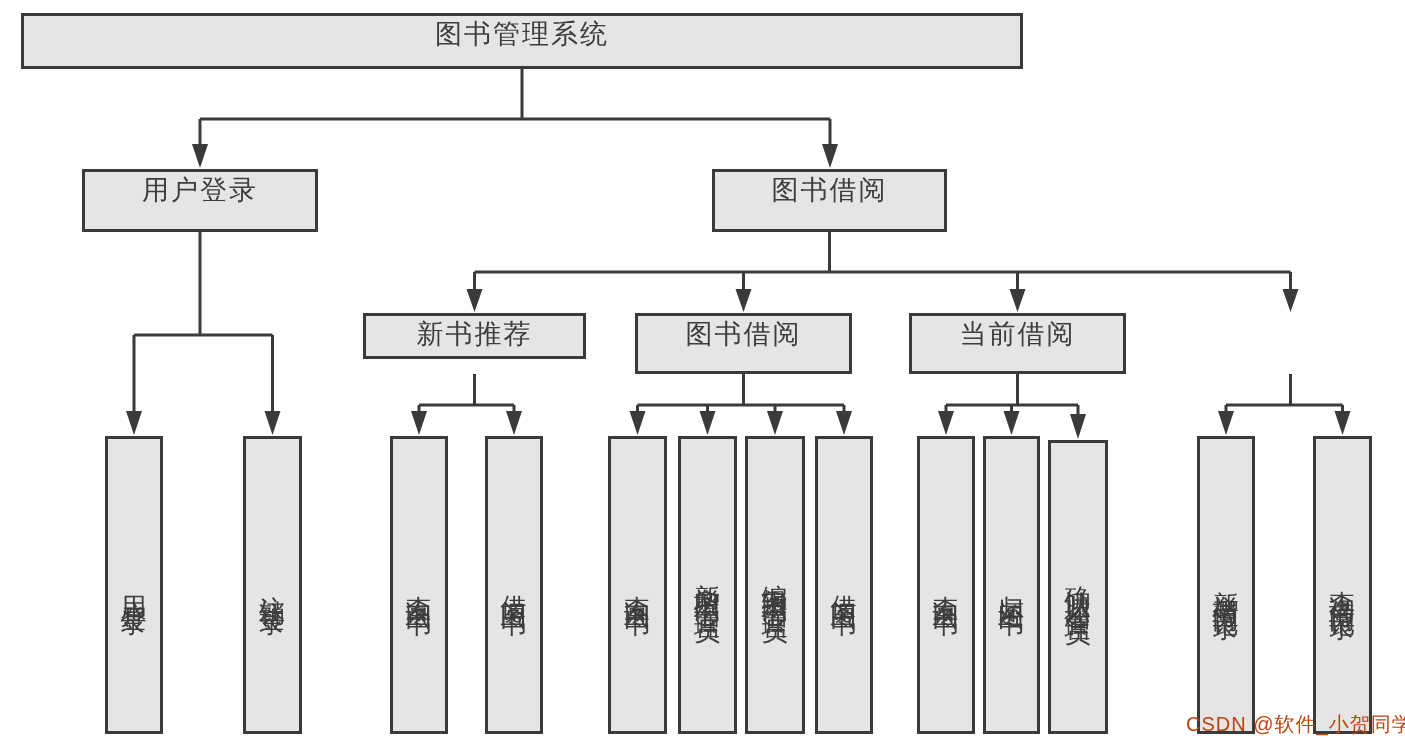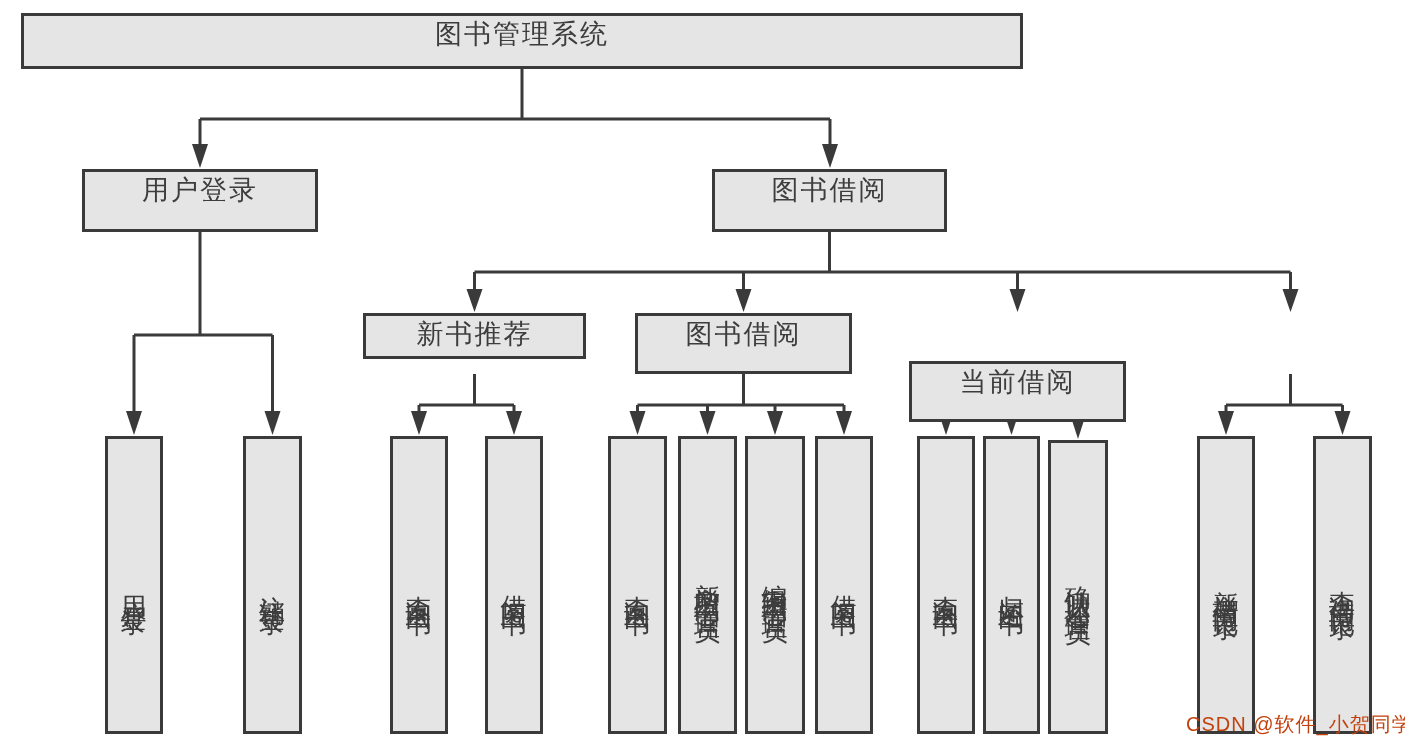--- a/index.html
+++ b/index.html
@@ -103,21 +103,21 @@
   <div class="node" style="left:712px;top:169px;width:235px;height:63px;">
     <span>图书借阅</span>
   </div>
 
   <div class="node" style="left:363px;top:313px;width:223px;height:46px;">
     <span>新书推荐</span>
   </div>
   <div class="node" style="left:635px;top:313px;width:217px;height:61px;">
     <span>图书借阅</span>
   </div>
-  <div class="node" style="left:909px;top:313px;width:217px;height:61px;margin-top:48px;">
+  <div class="node" style="left:909px;top:313px;width:217px;height:61px;">
     <span>当前借阅</span>
   </div>
 
   <div class="node leaf" style="left:105px;top:436px;width:58px;height:298px;">
     <span class="vtext">用户登录</span>
   </div>
   <div class="node leaf" style="left:243px;top:436px;width:59px;height:298px;">
     <span class="vtext">注销登录</span>
   </div>
 

